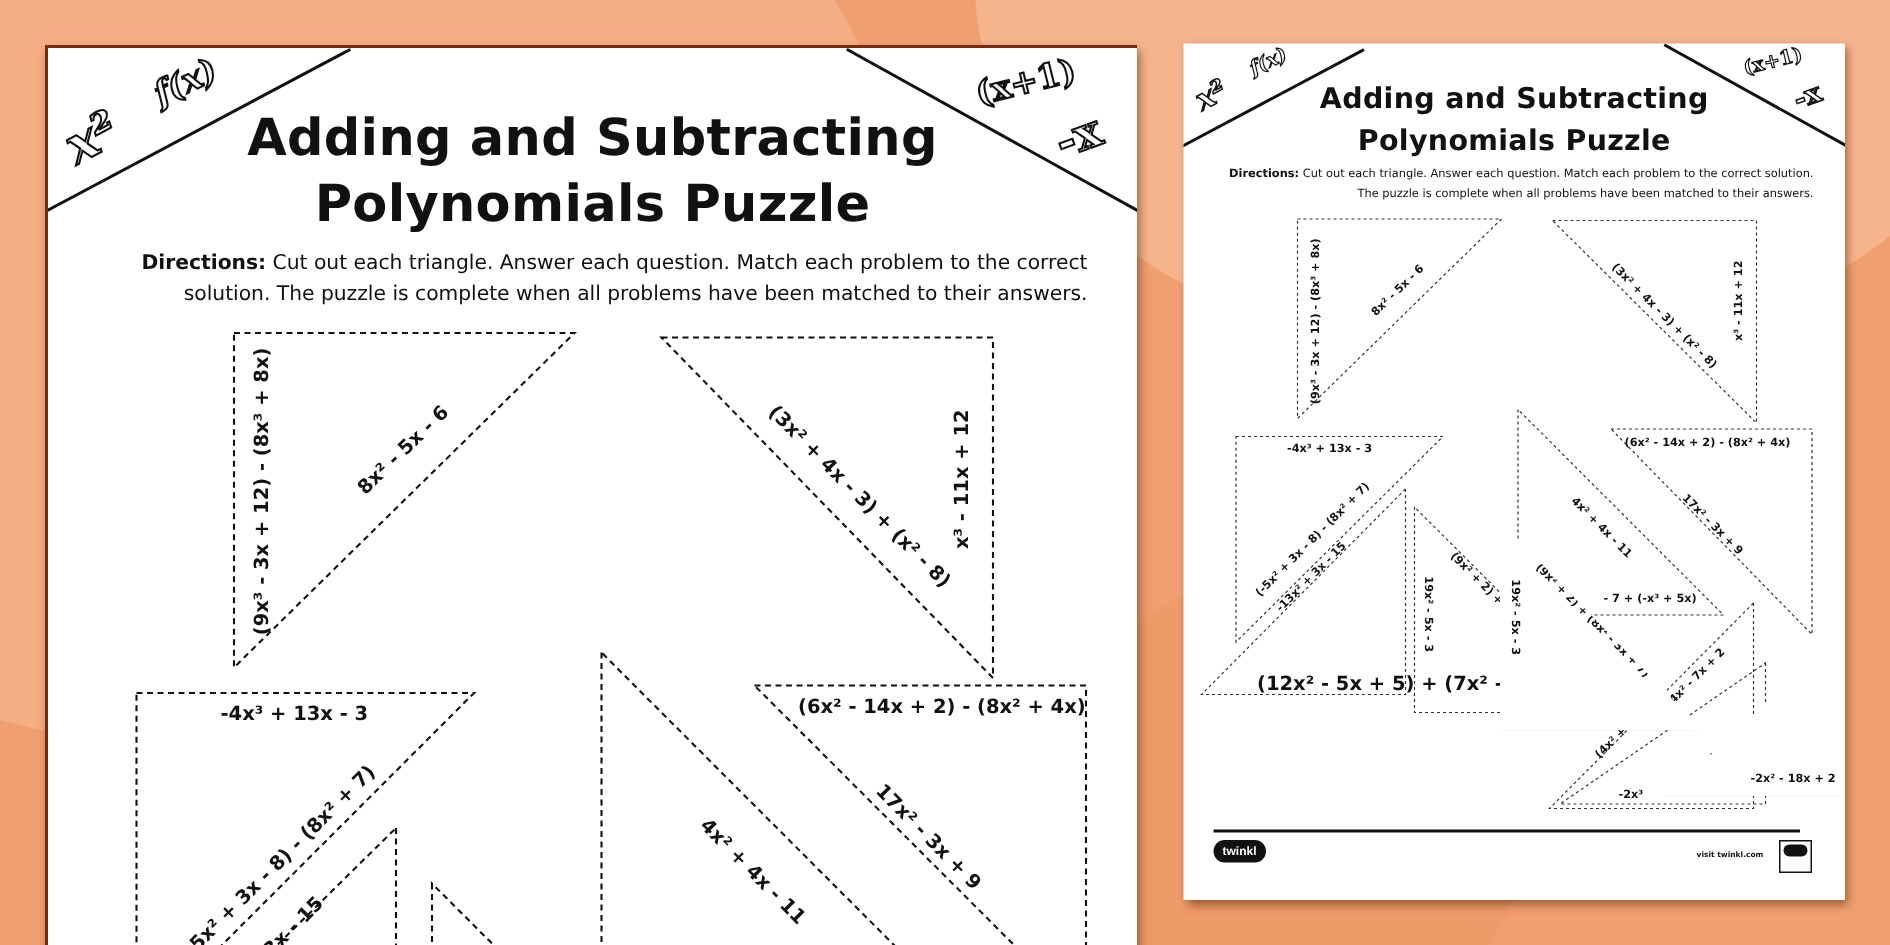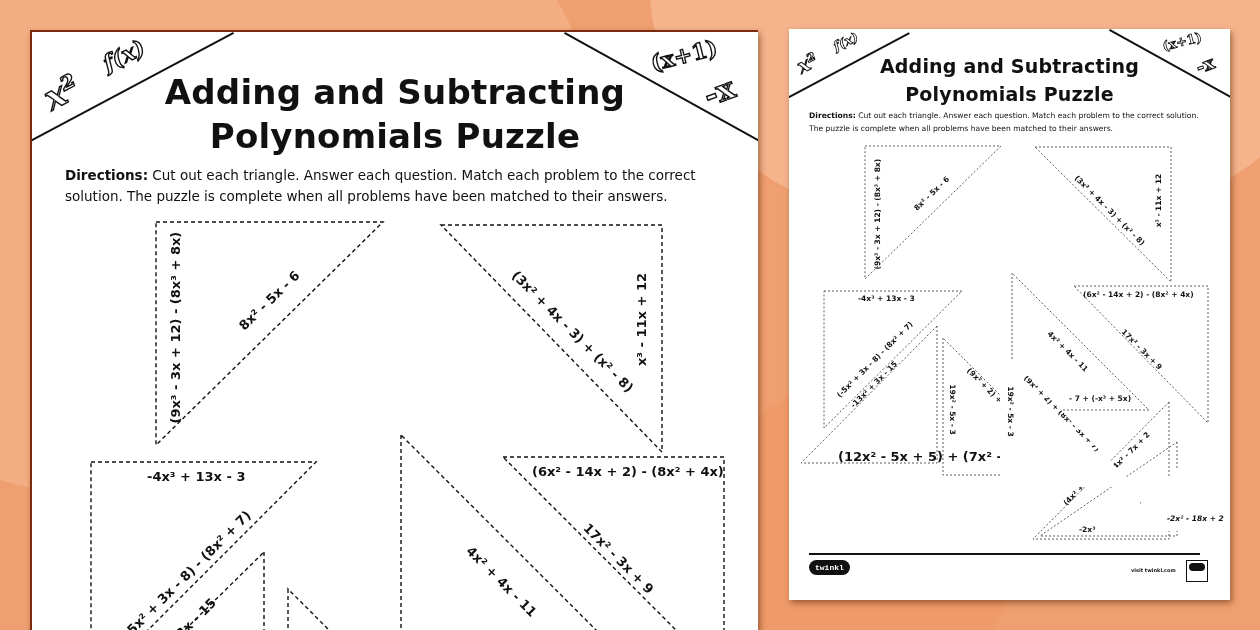--- a/index.html
+++ b/index.html
@@ -29,36 +29,36 @@
   .deco {
     position: absolute; color: #fff; font-weight: bold;
     -webkit-text-stroke: 1.4px #111;
     font-family: "DejaVu Serif", serif; font-style: italic;
   }
 
   .title {
     position: absolute; text-align: center; font-weight: bold; color: #111;
     font-family: "DejaVu Sans", sans-serif; letter-spacing: 0.2px;
   }
-  .directions { position: absolute; color: #111; }
+  .directions { position: absolute; color: #111; text-align: right; }
   .directions b { font-weight: bold; }
 
   .tri { position: absolute; }
   .tri svg { position: absolute; left: 0; top: 0; overflow: visible; }
   .lbl {
     position: absolute; white-space: nowrap; font-weight: bold; color: #111;
     transform-origin: center center; font-family: "DejaVu Sans", sans-serif;
   }
 
   .piece { position: absolute; background: #fff; filter: drop-shadow(-3px 4px 4px rgba(0,0,0,0.35)); }
 
   .footer-line { position: absolute; left: 20px; right: 20px; height: 2px; background: #111; }
   .logo {
     position: absolute; background: #111; color: #fff; font-weight: bold;
-    border-radius: 12px; font-size: 8px; padding: 3px 6px; font-family: Liberation Mono, monospace;
+    border-radius: 12px; font-size: 8px; padding: 3px 6px; font-family: Liberation Sans, sans-serif;
   }
   .visit { position: absolute; font-size: 5px; font-weight: bold; color: #111; }
   .badge { position: absolute; width: 22px; height: 22px; border: 1px solid #111; background:#fff; }
   .badge::before { content:""; position:absolute; left:2px; top:2px; width:16px; height:8px; background:#111; border-radius:4px; }
 </style>
 </head>
 <body>
 
 <div class="bg-shape s1"></div>
 <div class="bg-shape s2"></div>
@@ -224,21 +224,21 @@
       </svg>
     <div class="lbl" style="left:20px; top:45px; font-size:7.5px; transform:rotate(-45deg);">(4x² + 2x</div>
     <div class="lbl" style="left:40px; top:84px; font-size:7.5px;">-2x³</div>
   </div>
 
   <div class="piece" style="left:211px; top:318px; width:135px; height:140px; clip-path:polygon(0 0, 100% 100%, 0 100%);">
     <div class="lbl" style="left:-15px; top:60px; font-size:7.5px; transform:rotate(90deg);">19x² - 5x - 3</div>
     <div class="lbl" style="left:10px; top:62px; font-size:7.5px; transform:rotate(45deg);">(9x² + 2) + (8x² - 3x + 7)</div>
   </div>
 
-  <div class="piece" style="left:320px; top:370px; width:145px; height:132px; clip-path:polygon(100% 0, 100% 100%, 0 100%);font-style:italic;">
+  <div class="piece" style="left:320px; top:370px; width:145px; height:132px; clip-path:polygon(100% 0, 100% 100%, 0 100%);">
     <div class="lbl" style="left:10px; top:55px; font-size:7.5px; transform:rotate(-45deg);">(4x² + 2x - 8) + (4x² - 7x + 2)</div>
     <div class="lbl" style="left:58px; top:115px; font-size:7.5px;">-2x² - 18x + 2</div>
   </div>
 
   <div class="footer-line" style="top:524px; right:30px;"></div>
   <div class="logo" style="left:20px; top:531px;">twinkl</div>
   <div class="visit" style="left:342px; top:538px;">visit twinkl.com</div>
   <div class="badge" style="left:397px; top:531px;"></div>
 </div>
 

